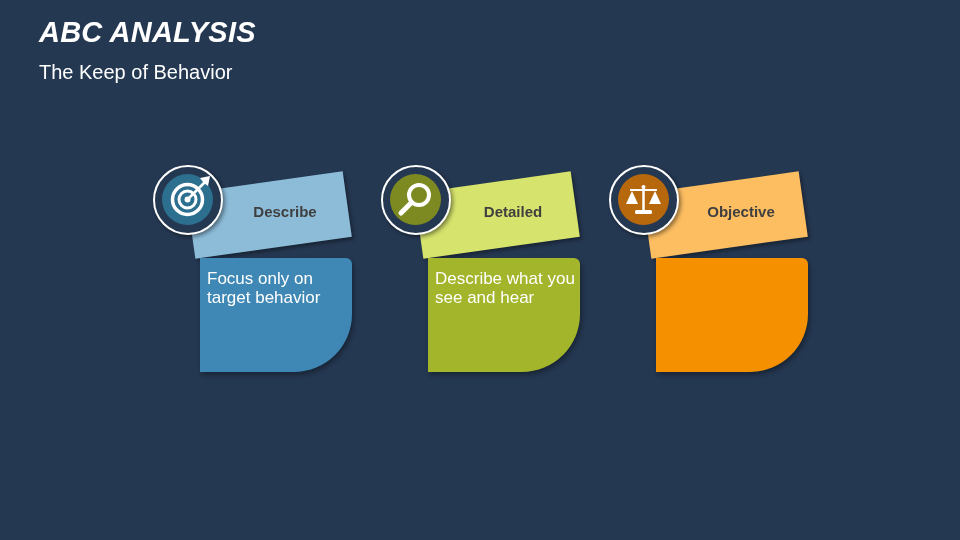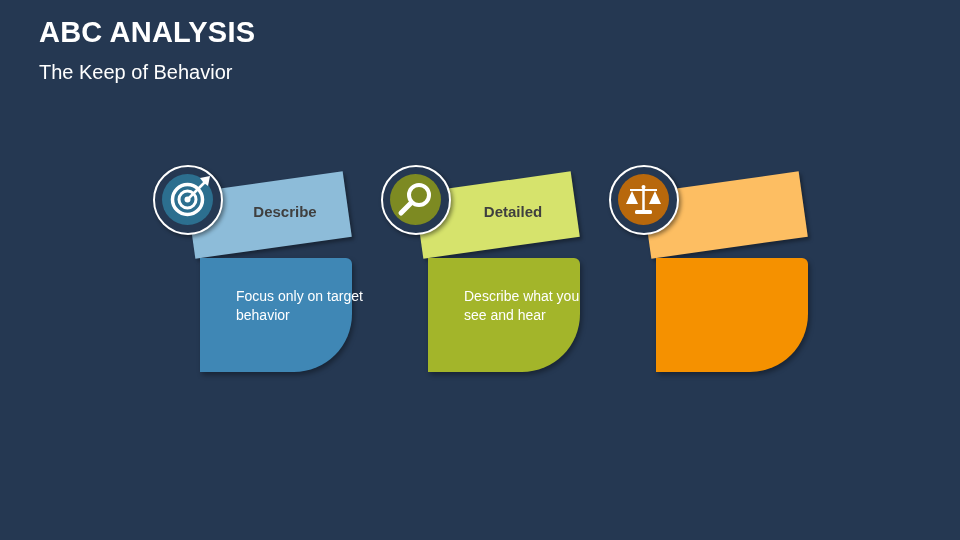--- a/index.html
+++ b/index.html
@@ -4,21 +4,21 @@
 <style>
   html, body { margin:0; padding:0; }
   body {
     width:960px; height:540px; overflow:hidden;
     background:#253852;
     font-family:"Liberation Sans", "DejaVu Sans", sans-serif;
     position:relative;
   }
   .title {
     position:absolute; left:39px; top:16px;
-    color:#ffffff; font-weight:bold; font-size:29px; letter-spacing:0.2px;
+    color:#ffffff; font-weight:bold; font-size:29px; letter-spacing:0.2px;font-style:italic;
   }
   .subtitle {
     position:absolute; left:39px; top:61px;
     color:#ffffff; font-size:20px;
   }
   .card { position:absolute; top:160px; width:220px; height:220px; }
   .tag {
     position:absolute; left:42px; top:22px; width:158px; height:66px;
     transform:rotate(-8deg); transform-origin:center;
     box-shadow:2px 3px 4px rgba(0,0,0,0.35);
@@ -27,22 +27,22 @@
     position:absolute; left:62px; top:43px; width:150px; text-align:center;
     font-weight:bold; font-size:15px; color:#3f3f3f;
   }
   .body {
     position:absolute; left:52px; top:98px; width:152px; height:114px;
     border-top-right-radius:6px;
     border-bottom-right-radius:58px;
     box-shadow:2px 3px 5px rgba(0,0,0,0.35);
   }
   .body-text {
-    position:absolute; left:59px; top:127px; width:140px;
-    color:#ffffff; font-size:14px; line-height:19px;margin-left:29px;
+    position:absolute; left:59px; top:109px; width:140px;
+    color:#ffffff; font-size:17px; line-height:19px;
   }
   .icon-ring {
     position:absolute; left:5px; top:5px; width:70px; height:70px;
     border-radius:50%; background:#253852;
     border:2.5px solid #ffffff; box-sizing:border-box;
     box-shadow:2px 2px 4px rgba(0,0,0,0.45);
   }
   .icon-disc {
     position:absolute; left:7px; top:7px; width:51px; height:51px;
     border-radius:50%;
@@ -83,20 +83,21 @@
       <svg width="51" height="51" viewBox="0 0 51 51">
         <circle cx="29" cy="21" r="10" fill="none" stroke="#fff" stroke-width="4"></circle>
         <line x1="21.5" y1="28.5" x2="11" y2="39" stroke="#fff" stroke-width="5" stroke-linecap="round"></line>
       </svg>
     </div>
   </div>
 </div>
 
 <div class="card" style="left:604px;">
   <div class="tag" style="background:#fdbe62;"></div>
+  <div class="tag-label">Objective</div>
   <div class="body" style="background:#f59100;"></div>
   <div class="icon-ring">
     <div class="icon-disc" style="background:#b8680c;">
       <svg width="51" height="51" viewBox="0 0 51 51">
         <line x1="25.5" y1="12" x2="25.5" y2="37" stroke="#fff" stroke-width="2.5"></line>
         <line x1="12" y1="16" x2="39" y2="16" stroke="#fff" stroke-width="2"></line>
         <circle cx="25.5" cy="13" r="2" fill="#fff"></circle>
         <polygon points="14,17 8,30 20,30" fill="#fff"></polygon>
         <polygon points="37,17 31,30 43,30" fill="#fff"></polygon>
         <rect x="17" y="36" width="17" height="4" rx="1.5" fill="#fff"></rect>

